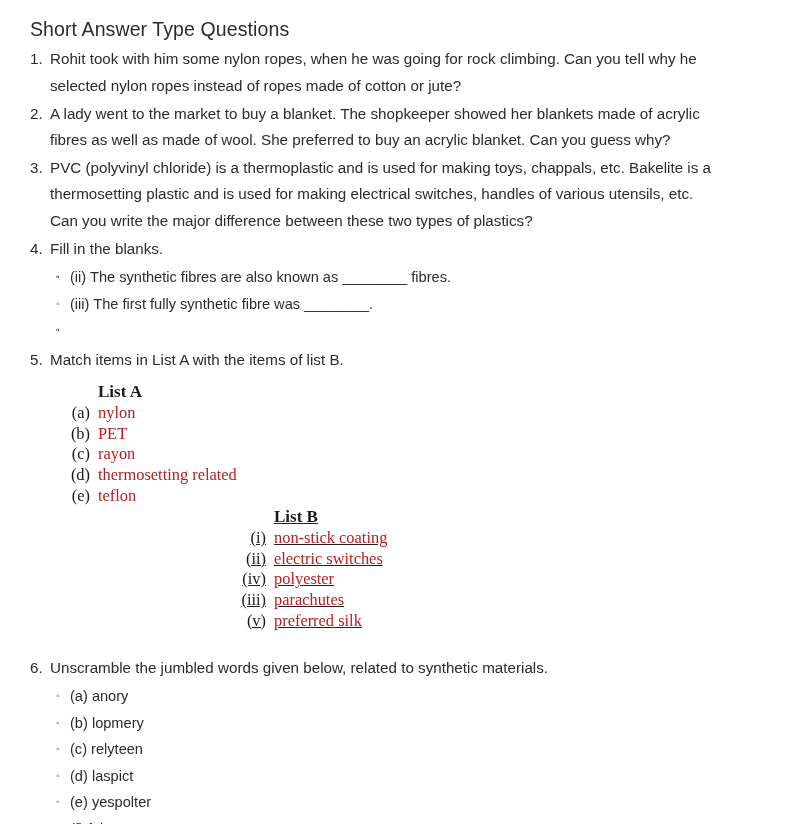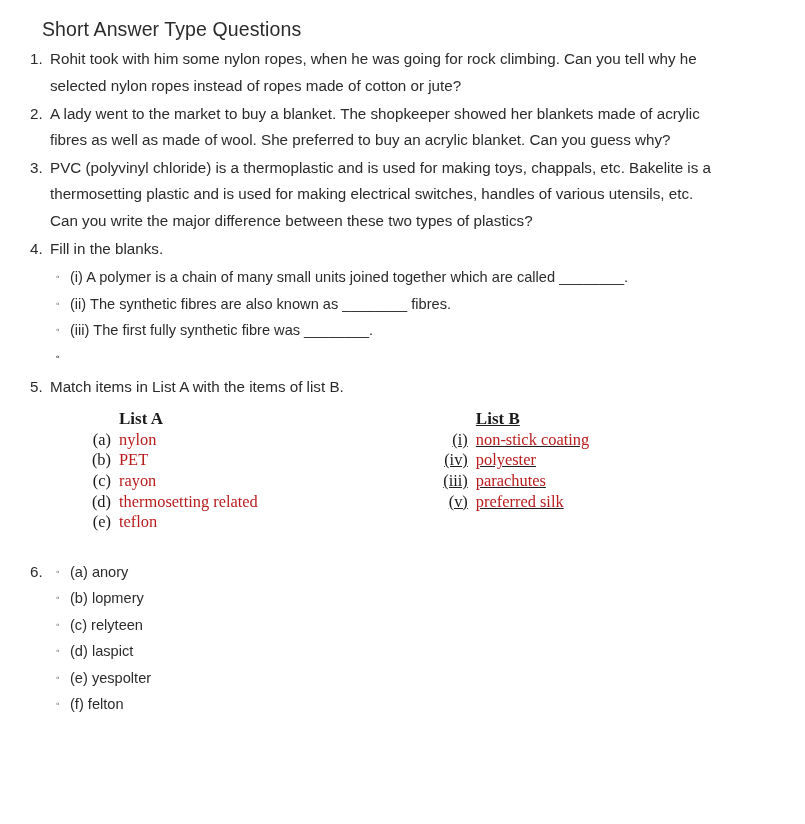--- a/index.html
+++ b/index.html
@@ -24,21 +24,21 @@
   }
 
   
   .section-title {
     font-family: "Liberation Sans", sans-serif;
     font-size: 19.5px;
     font-weight: 400;
     color: #2b2b2b;
     letter-spacing: 0.1px;
     margin: 0;
-    padding: 18px 0 6px 42px;
+    padding: 18px 0 6px 30px;
     line-height: 1.15;
   }
 
   
   .q-list {
     list-style: none;
     margin: 0;
     padding: 0;
   }
   .q-item {
@@ -85,23 +85,24 @@
   }
 
   
   .gap-before-q5 { height: 30px; }
   .gap-before-q6 { height: 24px; }
   .gap-after-q5-head { height: 6px; }
 
   
   .match-wrap {
     font-family: "Liberation Serif", serif;
-    padding-left: 77px;
+    padding-left: 56px;
     display: flex;
     align-items: flex-start;
+    flex-direction: column;
   }
   .match-col {
     display: table;
     border-collapse: collapse;
   }
   .match-col.col-b { margin-left: 176px; text-decoration: underline; }
 
   .match-head-row { display: table-row; }
   .match-head-spacer {
     display: table-cell;
@@ -161,21 +162,20 @@
 
     <li class="q-item">
       <span class="q-num">4.</span>
       <span>Fill in the blanks.</span>
     </li>
   </ol>
 
   <ul class="sub-list">
     <li class="sub-item">
       <span class="sub-bullet">◦</span>
-      <span>(i) A polymer is a chain of many small units joined together which are called ________.</span>
     </li>
     <li class="sub-item">
       <span class="sub-bullet">◦</span>
       <span>(ii) The synthetic fibres are also known as ________ fibres.</span>
     </li>
     <li class="sub-item">
       <span class="sub-bullet">◦</span>
       <span>(iii) The first fully synthetic fibre was ________.</span>
     </li>
     <li class="sub-item">
@@ -229,40 +229,45 @@
     <div class="match-col col-b">
       <div class="match-head-row">
         <div class="match-head-spacer"></div>
         <div class="match-head">List B</div>
       </div>
       <div class="match-row">
         <div class="match-label">(i)</div>
         <div class="match-value">non-stick coating</div>
       </div>
       <div class="match-row">
+        <div class="match-label">(ii)</div>
+        <div class="match-value">electric switches</div>
+      </div>
+      <div class="match-row">
         <div class="match-label">(iv)</div>
         <div class="match-value">polyester</div>
       </div>
       <div class="match-row">
         <div class="match-label">(iii)</div>
         <div class="match-value">parachutes</div>
       </div>
       <div class="match-row">
         <div class="match-label">(v)</div>
         <div class="match-value">preferred silk</div>
       </div>
     </div>
 
   </div>
 
   <div class="gap-before-q6"></div>
 
   <ol class="q-list">
     <li class="q-item">
       <span class="q-num">6.</span>
+      <span>Unscramble the jumbled words given below, related to synthetic materials.</span>
     </li>
   </ol>
 
   <ul class="sub-list">
     <li class="sub-item">
       <span class="sub-bullet">◦</span>
       <span>(a) anory</span>
     </li>
     <li class="sub-item">
       <span class="sub-bullet">◦</span>

